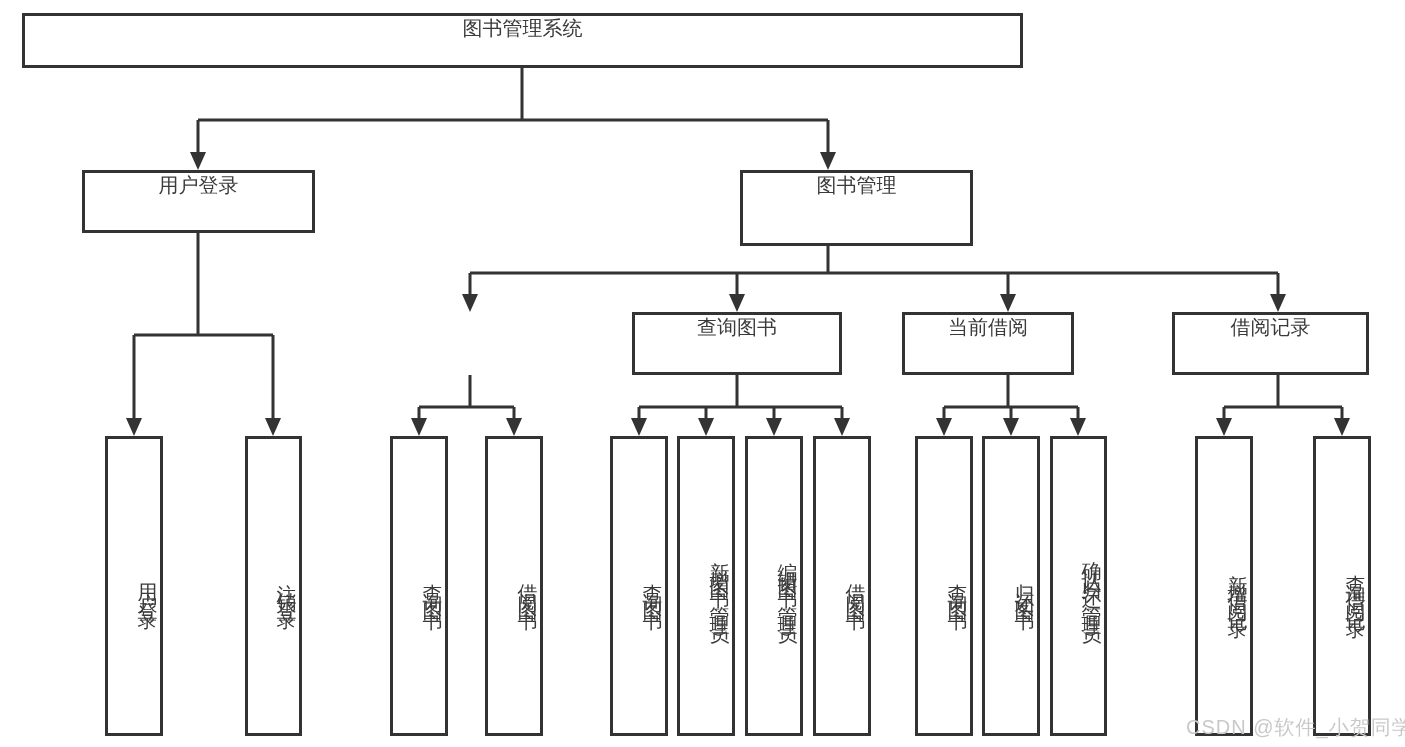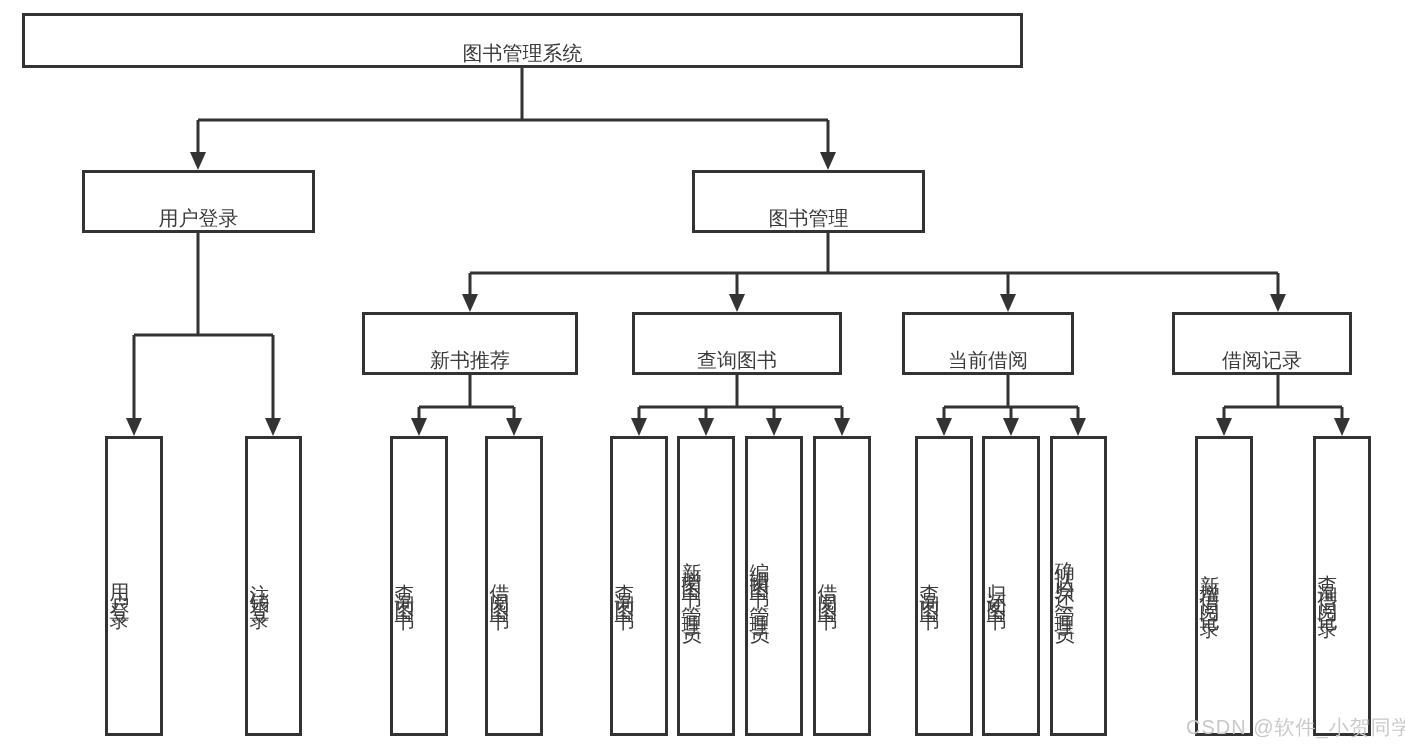--- a/index.html
+++ b/index.html
@@ -5,21 +5,21 @@
   html,body { margin:0; padding:0; background:#ffffff; }
   body { font-family:"Liberation Sans","DejaVu Sans",sans-serif; }
   .canvas {
     position:relative; width:1405px; height:747px;
     background:#ffffff; overflow:hidden;
   }
   .wires { position:absolute; left:0; top:0; z-index:1; }
   .box {
     position:absolute; box-sizing:border-box;
     border:3px solid #333333; background:#ffffff;
-    display:flex; align-items:flex-end; justify-content:center;
+    display:flex; align-items:flex-start; justify-content:center;
     color:#3a3a3a; font-size:20px; z-index:2;
     text-align:center; line-height:1.2;
   }
   .v {
     writing-mode:vertical-rl; text-orientation:mixed;
     letter-spacing:9px; font-size:20px;
   }
   .watermark {
     position:absolute; left:1186px; top:714px; z-index:5;
     color:#c9c9c9; font-size:20px; letter-spacing:1px;
@@ -50,34 +50,31 @@
       M1216,418 h16 l-8,18 z  M1334,418 h16 l-8,18 z"></path>
   </svg>
 
   <div class="box" style="left:22px;top:13px;width:1001px;height:55px">
     <span>图书管理系统</span>
   </div>
 
   <div class="box" style="left:82px;top:170px;width:233px;height:63px">
     <span>用户登录</span>
   </div>
-  <div class="box" style="left:692px;top:170px;width:233px;height:63px">
+  <div class="box" style="left:740px;top:170px;width:233px;height:76px">
     <span>图书管理</span>
   </div>
 
-  <div class="box" style="left:362px;top:312px;width:216px;height:63px">
-    <span>新书推荐</span>
-  </div>
   <div class="box" style="left:632px;top:312px;width:210px;height:63px">
     <span>查询图书</span>
   </div>
   <div class="box" style="left:902px;top:312px;width:172px;height:63px">
     <span>当前借阅</span>
   </div>
-  <div class="box" style="left:1172px;top:312px;width:180px;height:63px">
+  <div class="box" style="left:1172px;top:312px;width:197px;height:63px">
     <span>借阅记录</span>
   </div>
 
   <div class="box v" style="left:105px;top:436px;width:58px;height:300px">
     <span>用户登录</span>
   </div>
   <div class="box v" style="left:245px;top:436px;width:57px;height:300px">
     <span>注销登录</span>
   </div>
 

